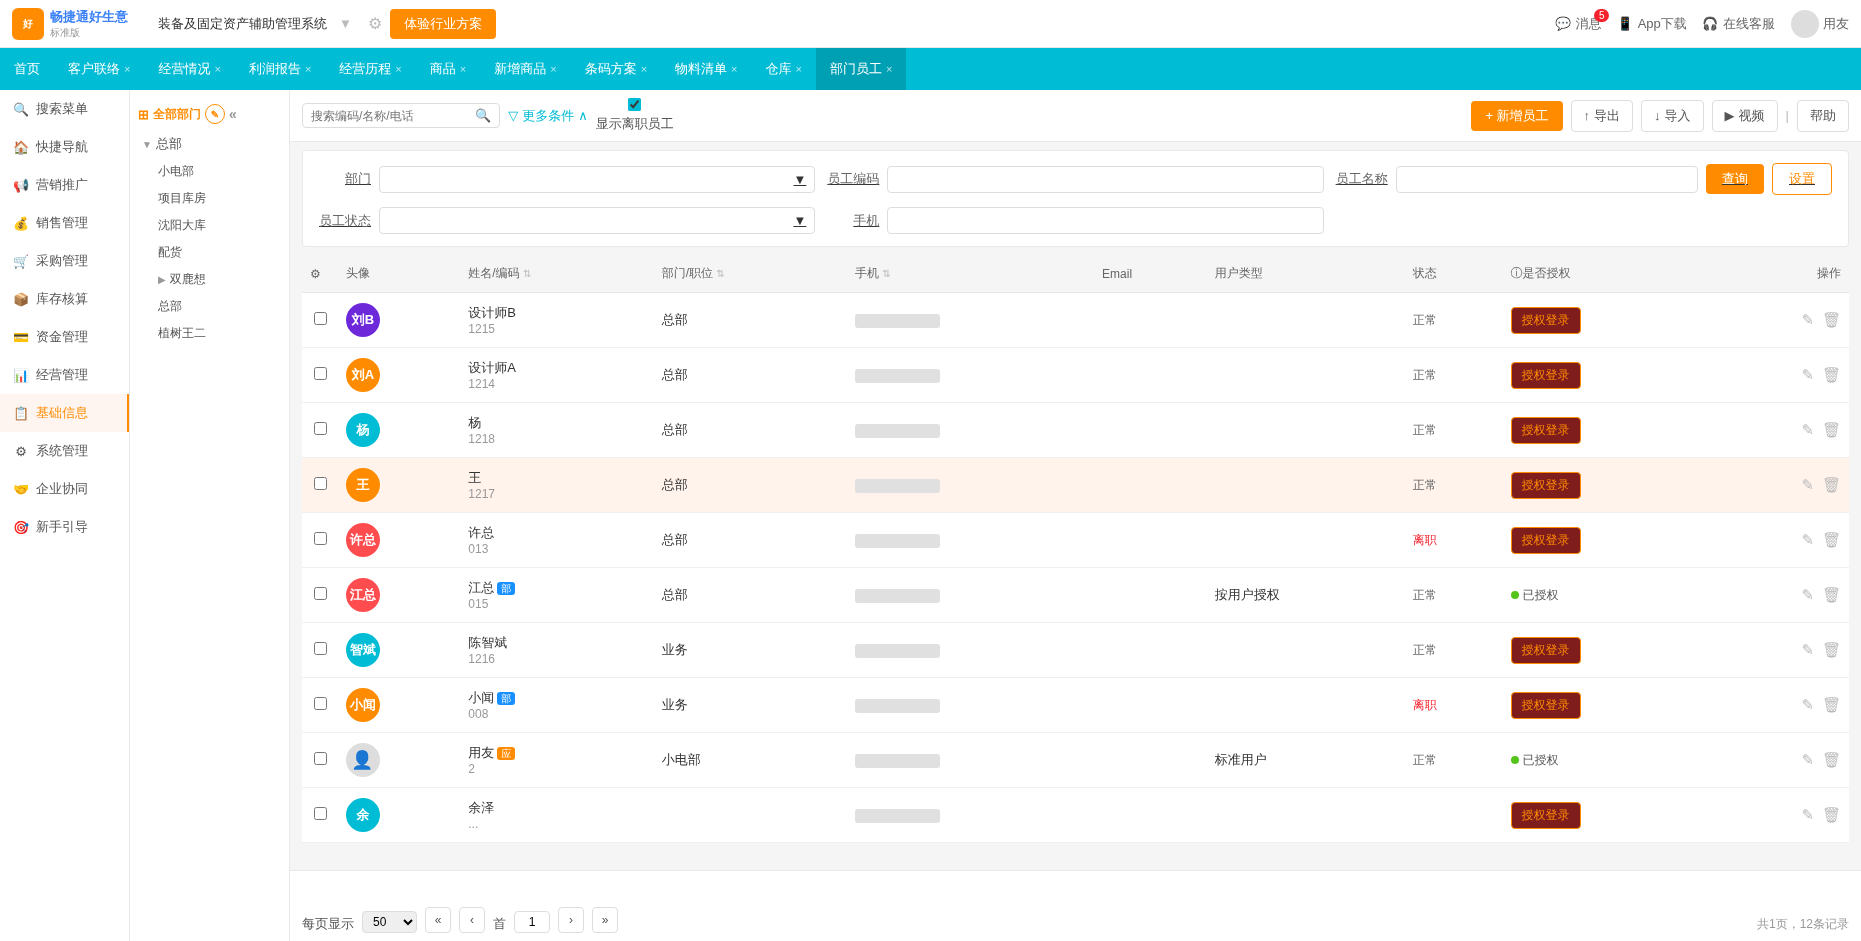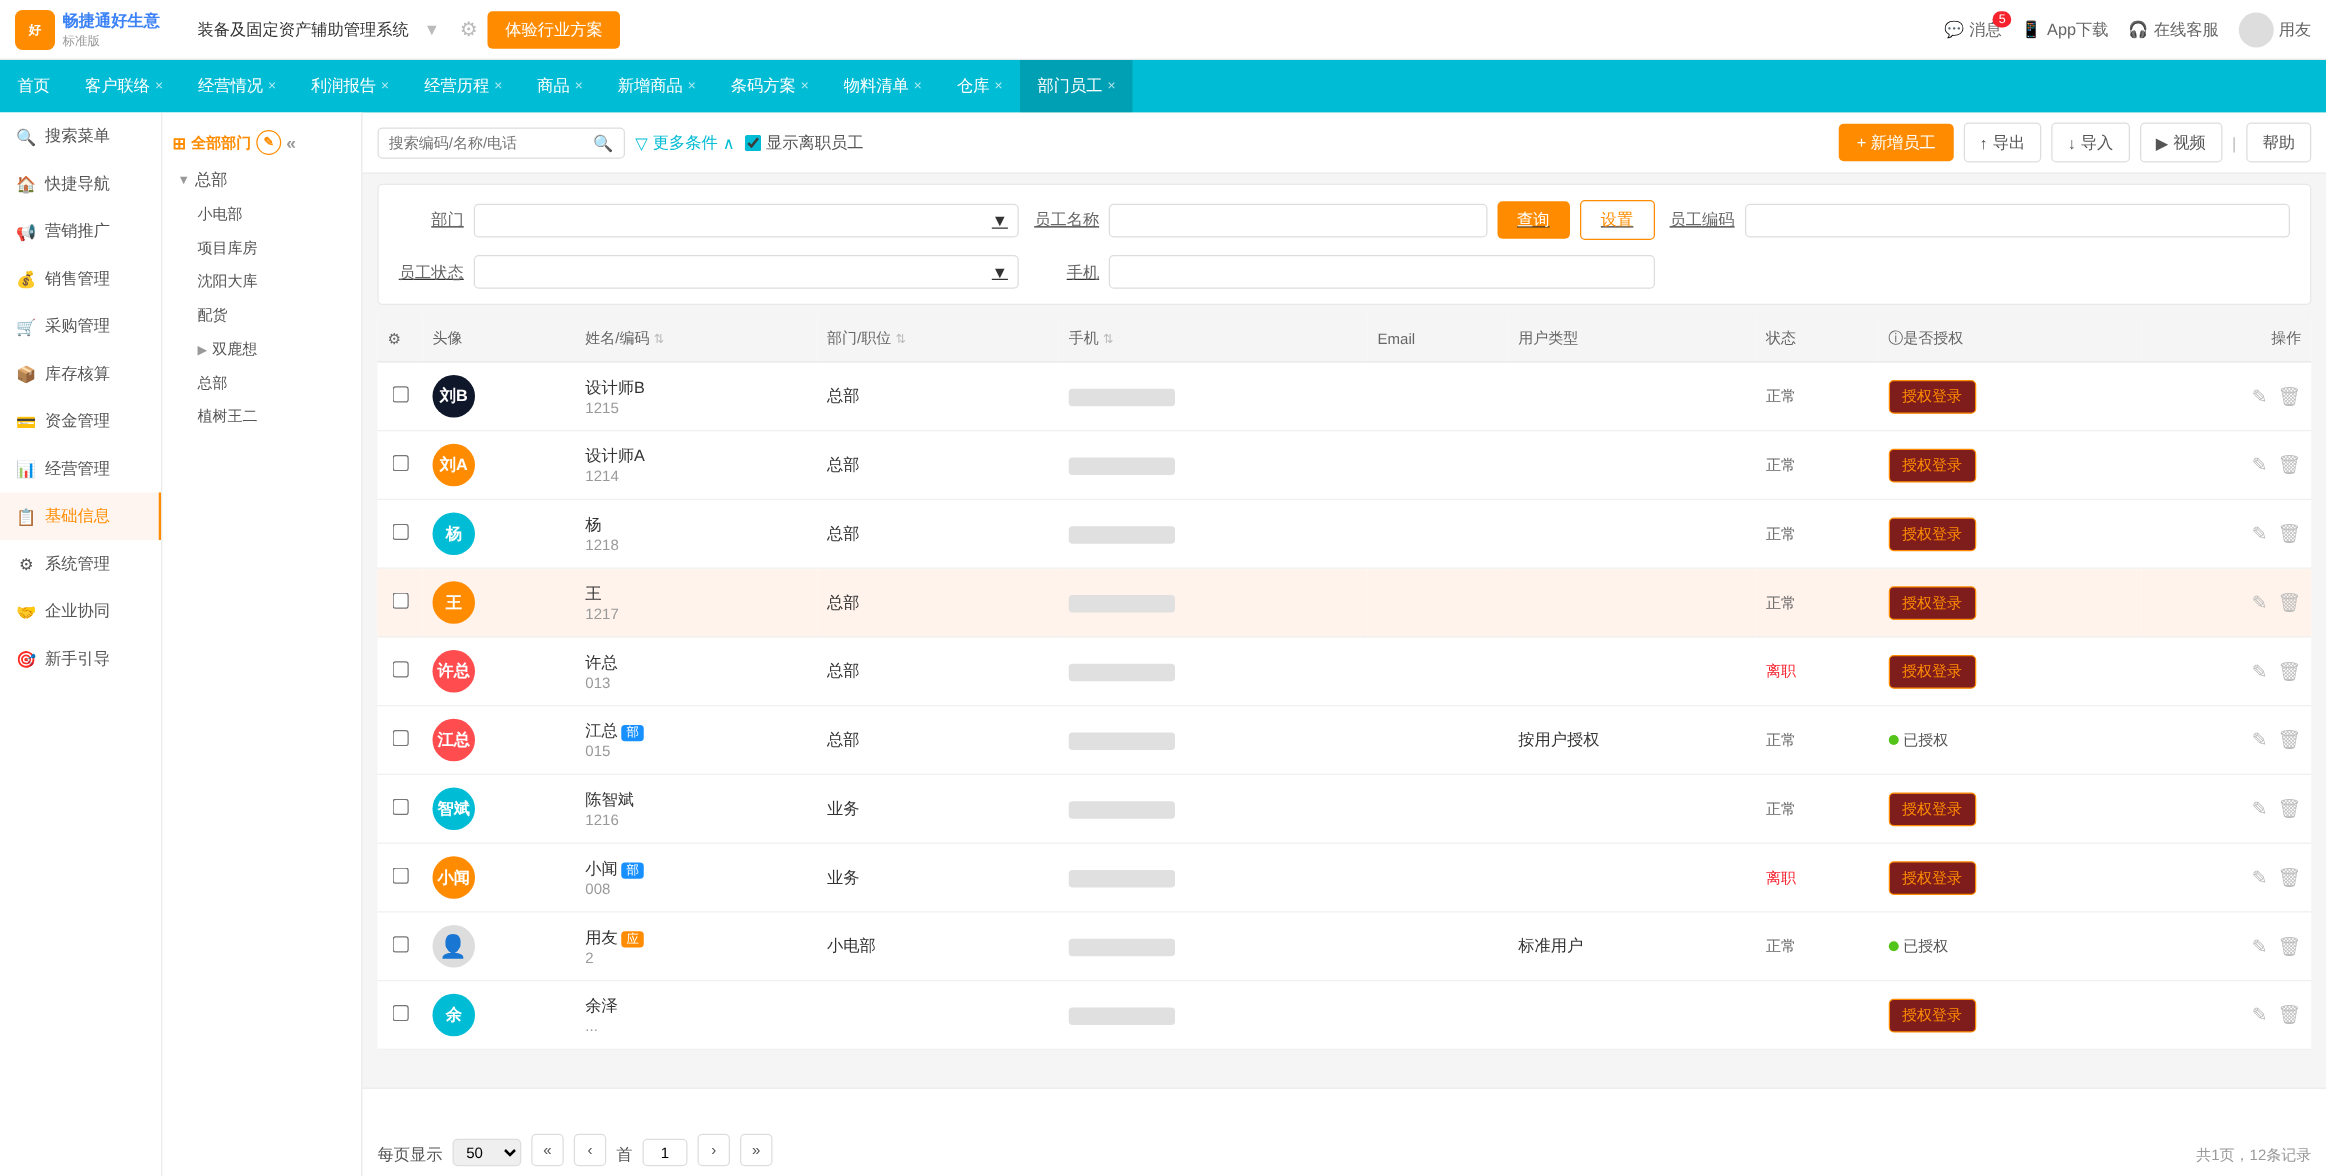--- a/index.html
+++ b/index.html
@@ -41,21 +41,21 @@
     .dept-sub .dept-item { font-size: 12px; }
 
     
     .content { flex: 1; display: flex; flex-direction: column; overflow: hidden; }
 
     
     .toolbar { background: #fff; padding: 8px 12px; border-bottom: 1px solid #e8e8e8; display: flex; align-items: center; gap: 8px; }
     .search-input-wrap { display: flex; align-items: center; border: 1px solid #ddd; border-radius: 4px; padding: 4px 8px; gap: 4px; }
     .search-input-wrap input { border: none; outline: none; font-size: 12px; width: 160px; }
     .filter-btn { display: flex; align-items: center; gap: 4px; color: #00bcd4; font-size: 13px; cursor: pointer; }
-    .checkbox-wrap { display: flex; align-items: center; gap: 4px; color: #555; font-size: 13px; }
+    .checkbox-wrap { display: flex; align-items: center; gap: 4px; color: #555; font-size: 13px; flex-direction: column; }
     .checkbox-wrap input { accent-color: #00bcd4; }
     .toolbar-right { margin-left: auto; display: flex; align-items: center; gap: 8px; }
     .btn-primary { background: #ff8c00; color: #fff; border: none; border-radius: 4px; padding: 6px 14px; cursor: pointer; font-size: 13px; display: flex; align-items: center; gap: 4px; }
     .btn-outline { background: #fff; color: #555; border: 1px solid #ddd; border-radius: 4px; padding: 6px 12px; cursor: pointer; font-size: 13px; display: flex; align-items: center; gap: 4px; }
 
     
     .filter-bar { background: #fff; border: 1px solid #e8e8e8; border-radius: 4px; margin: 8px 12px; padding: 12px 16px; display: grid; grid-template-columns: 1fr 1fr 1fr; gap: 12px; }
     .filter-row { display: flex; align-items: center; gap: 8px; text-decoration: underline; }
     .filter-label { font-size: 13px; color: #666; white-space: nowrap; min-width: 52px; text-align: right; }
     .filter-select { flex: 1; border: 1px solid #ddd; border-radius: 4px; padding: 5px 8px; font-size: 13px; color: #333; display: flex; align-items: center; justify-content: space-between; cursor: pointer; background: #fff; }
@@ -267,30 +267,30 @@
 
     <div class="filter-bar">
       <div class="filter-row">
         <span class="filter-label">部门</span>
         <div class="filter-select">
           <span></span>
           <span>▼</span>
         </div>
       </div>
       <div class="filter-row">
+        <span class="filter-label">员工编码</span>
+        <input class="filter-input" type="text" style="">
+      </div>
+      <div class="filter-row">
         <span class="filter-label">员工名称</span>
         <input class="filter-input" type="text" style="">
         <div class="filter-actions">
           <button class="btn-search">查询</button>
           <button class="btn-setting">设置</button>
         </div>
-      </div>
-      <div class="filter-row">
-        <span class="filter-label">员工编码</span>
-        <input class="filter-input" type="text" style="">
       </div>
       <div class="filter-row">
         <span class="filter-label">员工状态</span>
         <div class="filter-select">
           <span></span>
           <span>▼</span>
         </div>
       </div>
       <div class="filter-row">
         <span class="filter-label">手机</span>
@@ -313,21 +313,21 @@
             <th>ⓘ是否授权</th>
             <th style="text-align:right;">操作</th>
           </tr>
         </thead>
         <tbody id="table-body">
             <tr>
       <td style="text-align:center;color:#bbb;">
         <input type="checkbox" style="">
       </td>
       <td>
-        <div class="avatar-cell" style="background:#0f172a">
+        <div class="avatar-cell" style="background:#6d28d9">
                   <span>刘B</span>
                 </div>
       </td>
       <td>
         <div>设计师B</div>
         <div style="color:#999;font-size:12px;">1215</div>
       </td>
       <td>
         <span>总部</span>
       </td>

